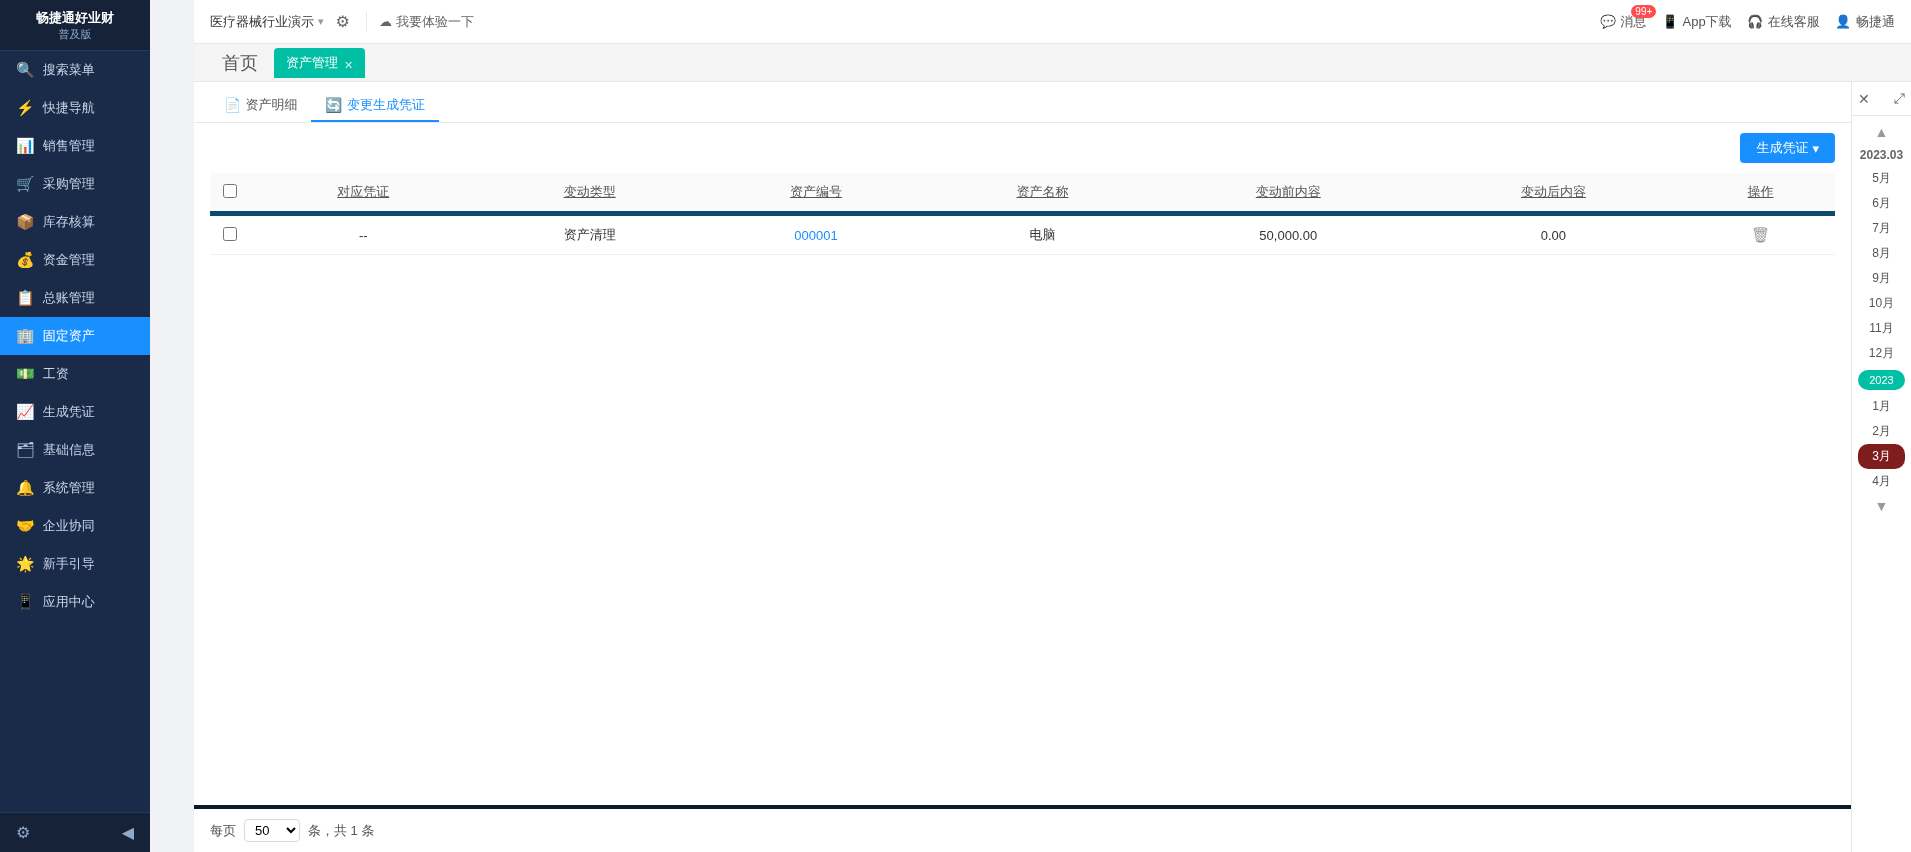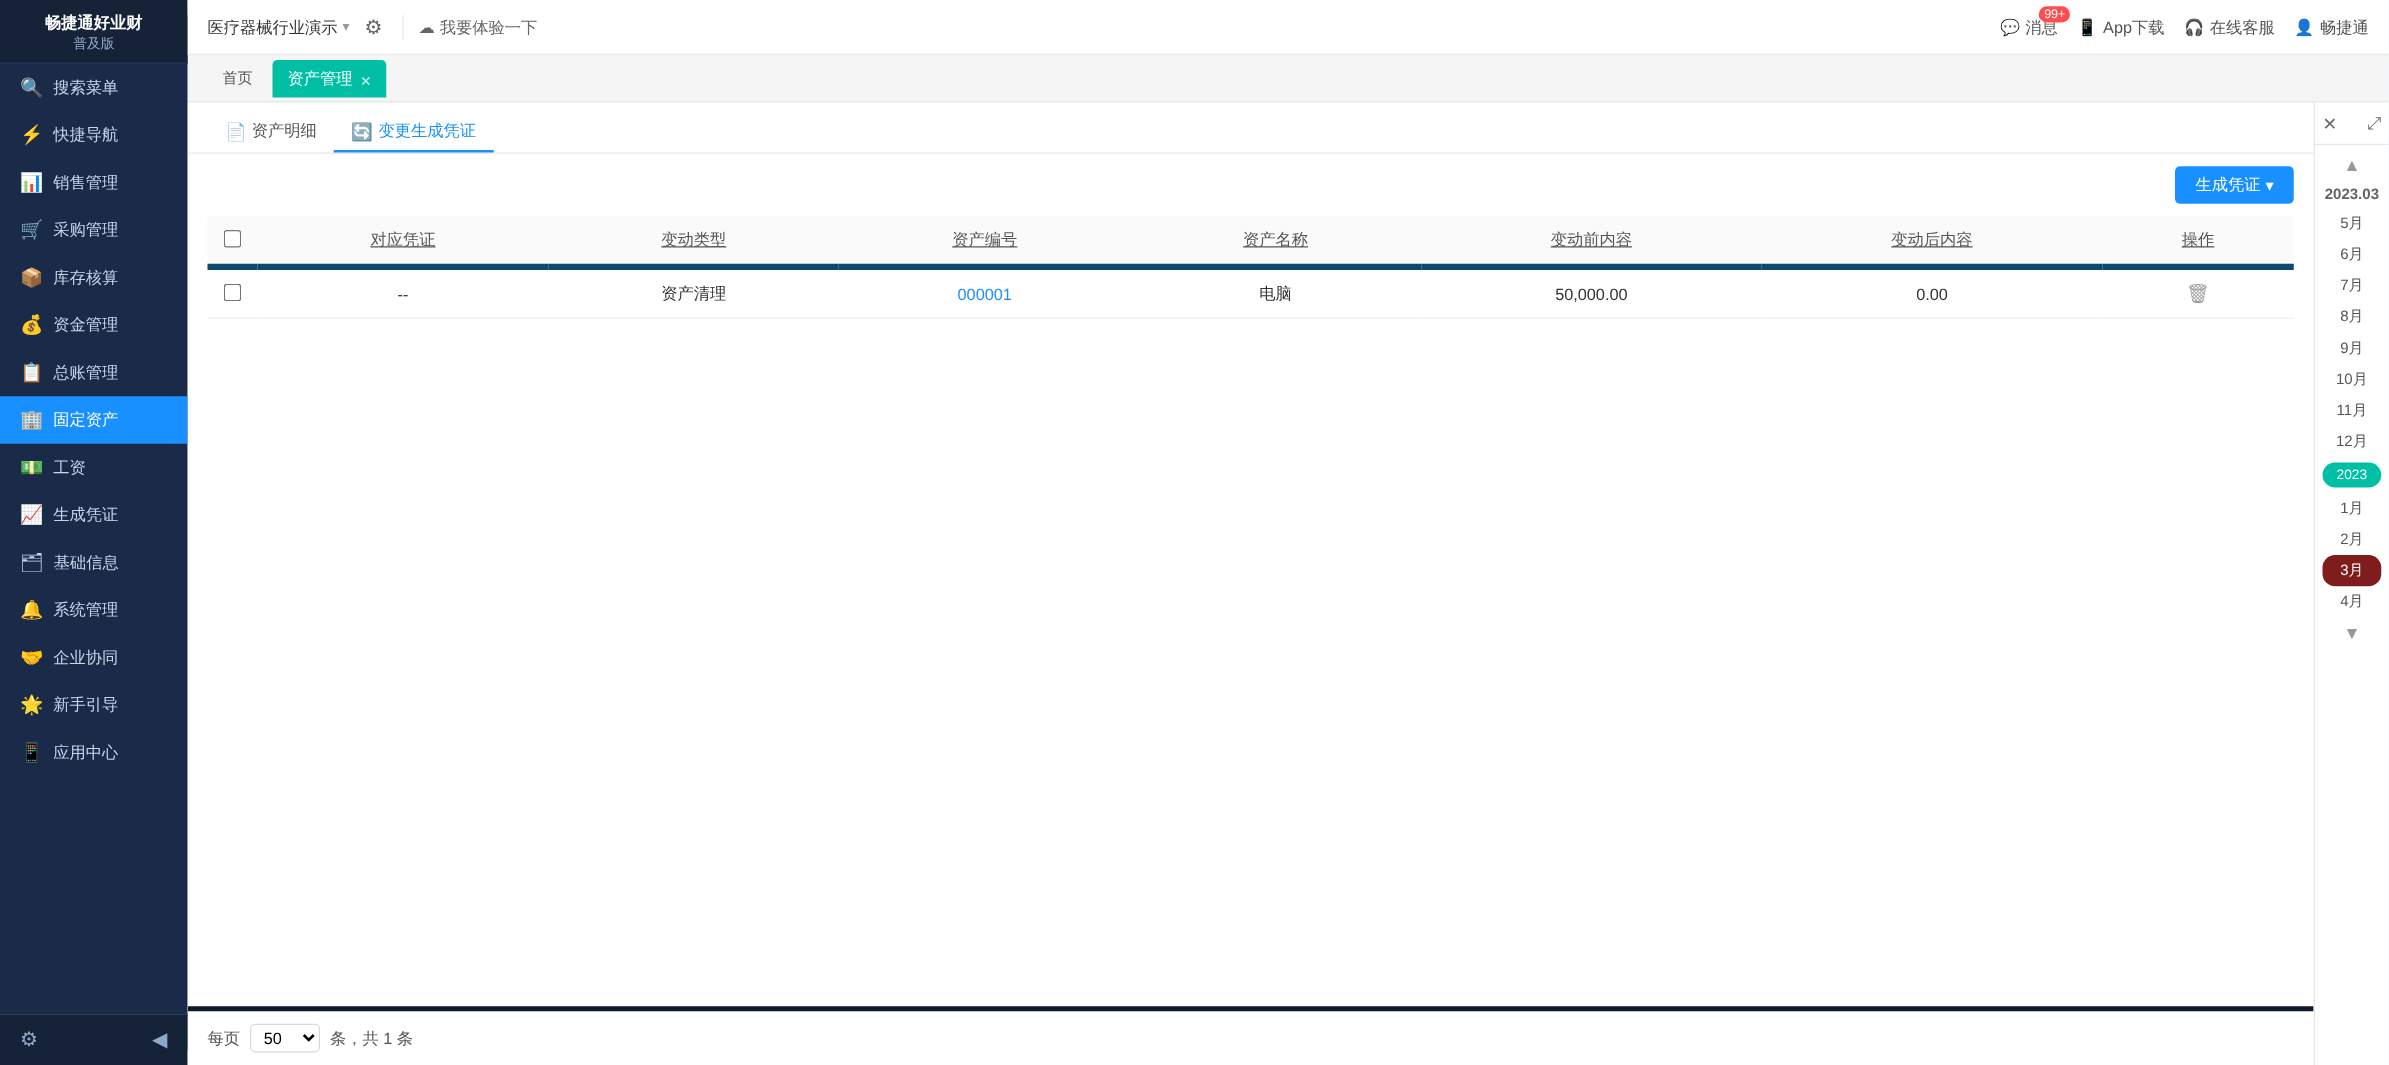--- a/index.html
+++ b/index.html
@@ -65,20 +65,21 @@
     }
     .sidebar-footer-icon { font-size: 16px; color: #8fa8c8; cursor: pointer; }
 
     
     .main {
       flex: 1;
       display: flex;
       flex-direction: column;
       height: 100%;
       overflow: hidden;
+      margin-left: 44px;
     }
 
     
     .header {
       height: 44px;
       background: #fff;
       display: flex;
       align-items: center;
       padding: 0 16px;
       border-bottom: 1px solid #e8e8e8;
@@ -156,21 +157,21 @@
     }
     .nav-tab.active {
       background: #00bfa5;
       color: #fff;
       display: flex;
       align-items: flex-end;
       gap: 6px;
     }
     .nav-tab-home {
       color: #555;
-      font-size: 12px;
+      font-size: 18px;
       cursor: pointer;
     }
     .nav-tab-close { font-size: 11px; opacity: 0.8; }
 
     
     .content {
       flex: 1;
       display: flex;
       overflow: hidden;
       position: relative;

